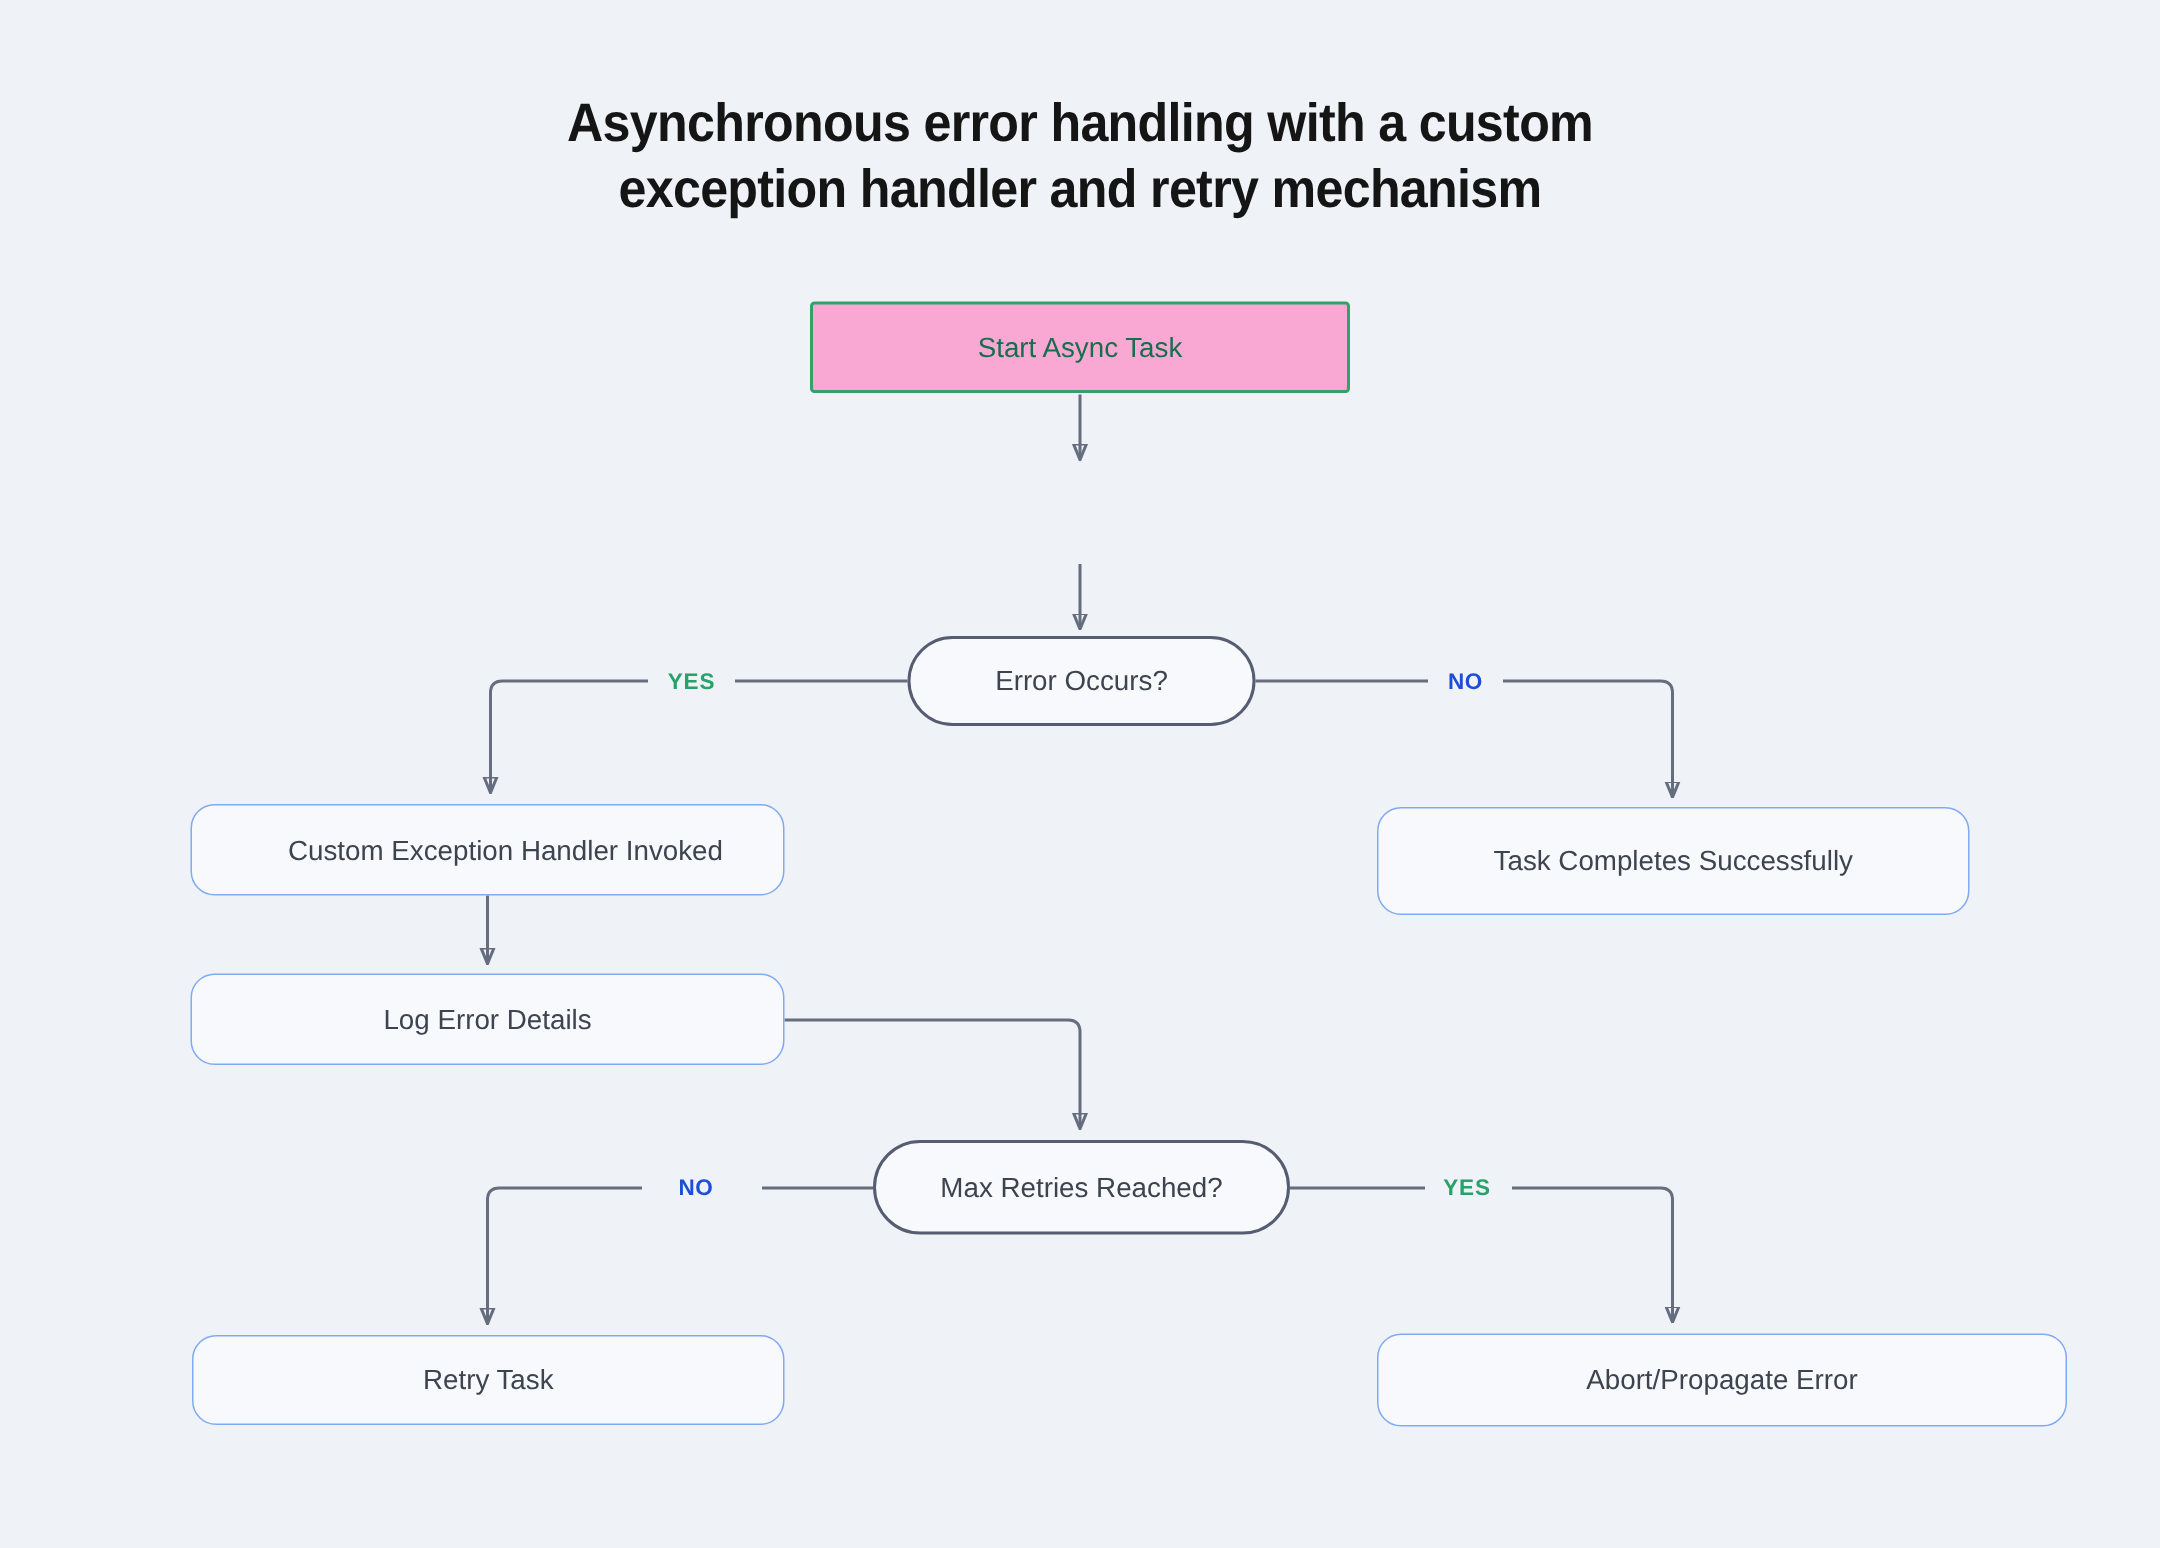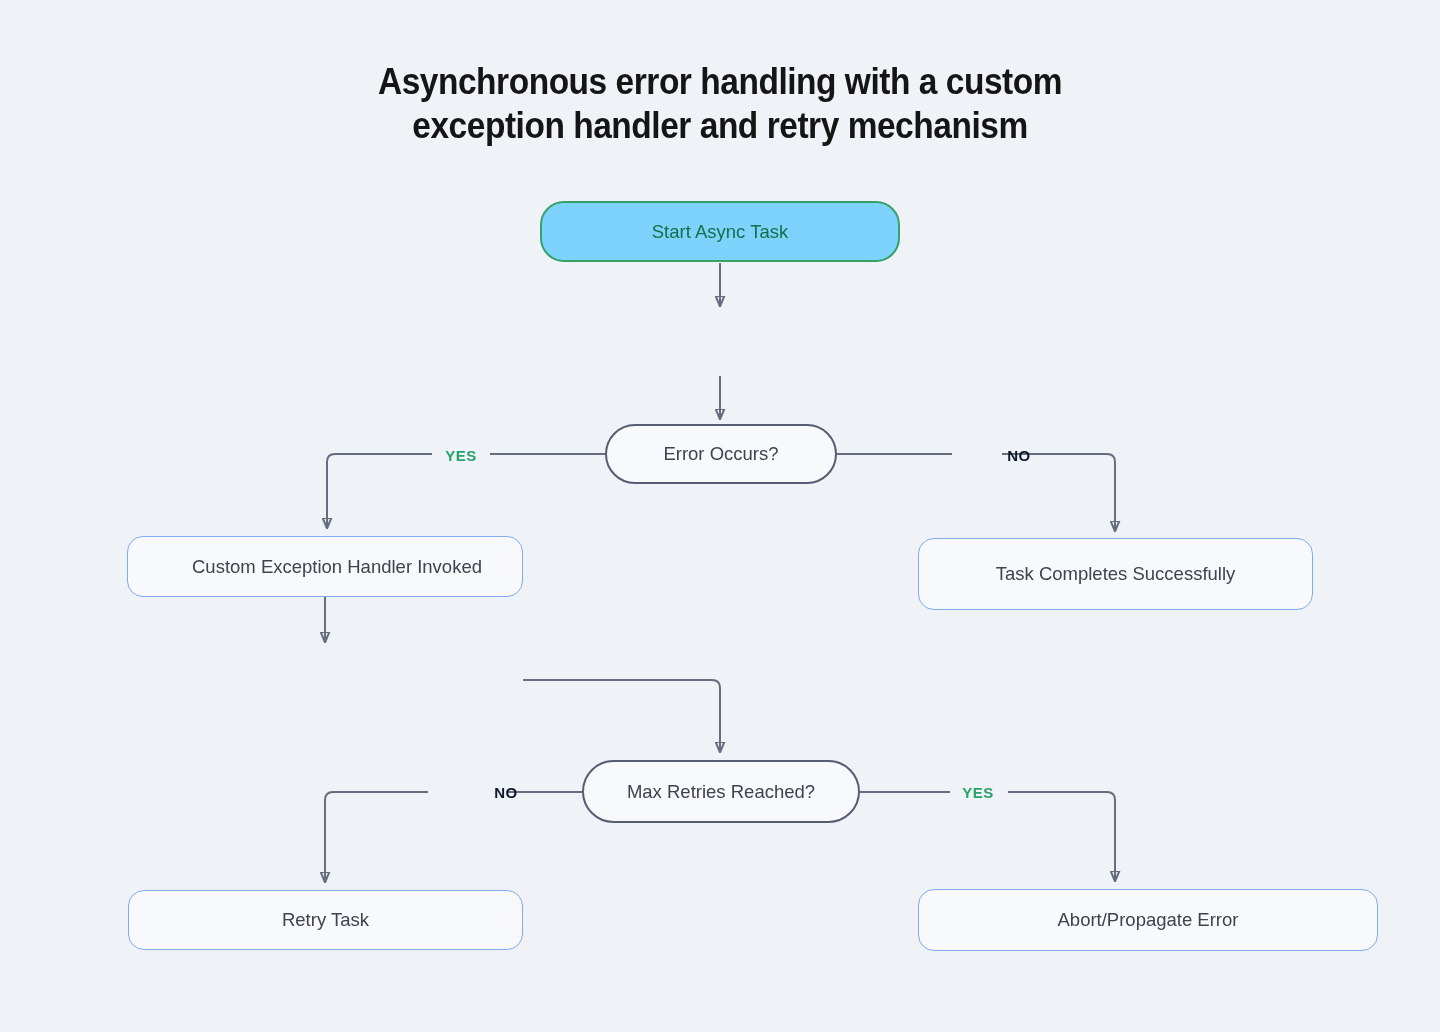--- a/index.html
+++ b/index.html
@@ -49,40 +49,40 @@
     font-size: 18.5px;
     color: #3d434f;
     text-align: center;
   }
   .rect {
     border-radius: 16px;
     background: #f7f9fc;
     border: 1.6px solid #80aaf2;
   }
   .start-node {
-    border-radius: 24px;
-    background: #7dd3fc;
+    border-radius: 3px;
+    background: #f9a8d4;
     border: 2px solid #35a169;
     color: #166e4b;
   }
   .pill {
     border-radius: 999px;
     background: #f7f9fc;
     border: 2px solid #565c71;
     align-items: center;
   }
   .edge-label {
     position: absolute;
     transform: translate(-50%, -50%);
     font-size: 15px;
     font-weight: bold;
     letter-spacing: 0.5px;
   }
   .edge-label.yes { color: #27a36a; }
-  .edge-label.no  { color: #0f172a; margin-left: 42px; }
+  .edge-label.no  { color: #1d4ed8; }
 </style>
 </head>
 <body>
 
 <div class="canvas">
 
   <div class="title">
     <div>Asynchronous error handling with a custom</div>
     <div>exception handler and retry mechanism</div>
   </div>
@@ -124,20 +124,23 @@
   </div>
 
   <div class="node rect" style="left:127px; top:536px; width:396px; height:61px;padding-left:24px;">
     <span>Custom Exception Handler Invoked</span>
   </div>
 
   <div class="node rect" style="left:918px; top:538px; width:395px; height:72px;">
     <span>Task Completes Successfully</span>
   </div>
 
+  <div class="node rect" style="left:127px; top:649px; width:396px; height:61px;">
+    <span>Log Error Details</span>
+  </div>
 
   <div class="node pill" style="left:582px; top:760px; width:278px; height:63px;">
     <span>Max Retries Reached?</span>
   </div>
 
   <div class="node rect" style="left:128px; top:890px; width:395px; height:60px;">
     <span>Retry Task</span>
   </div>
 
   <div class="node rect" style="left:918px; top:889px; width:460px; height:62px;">

